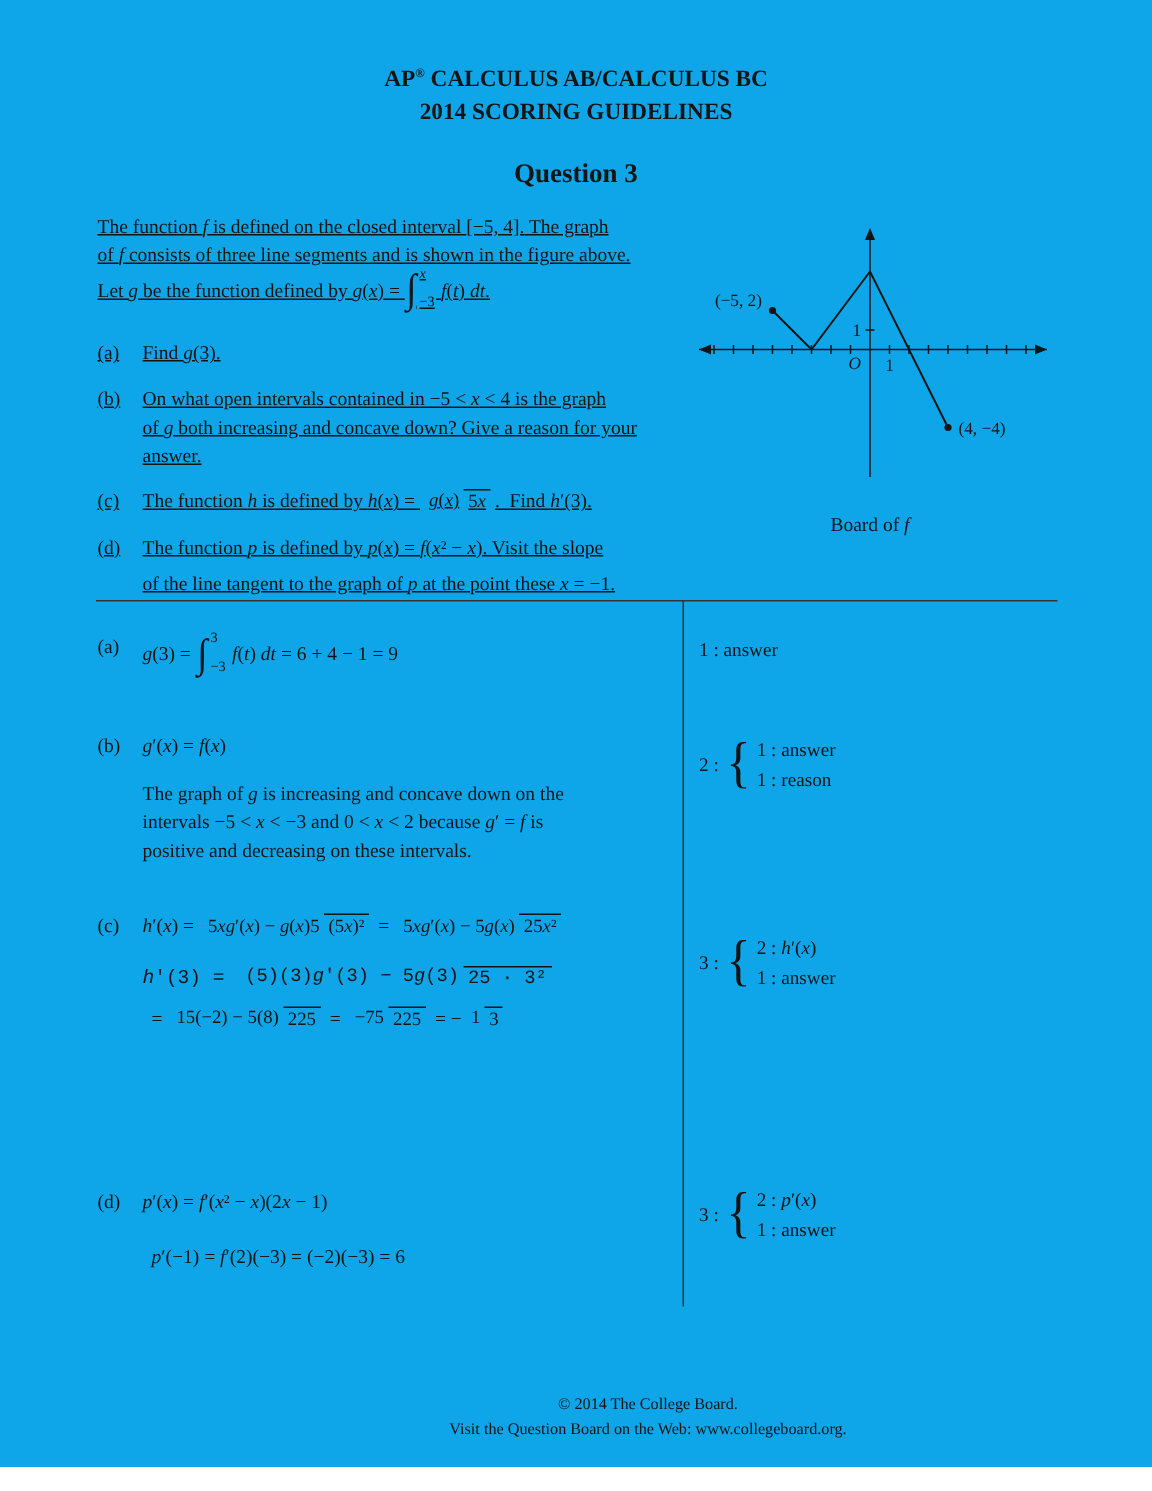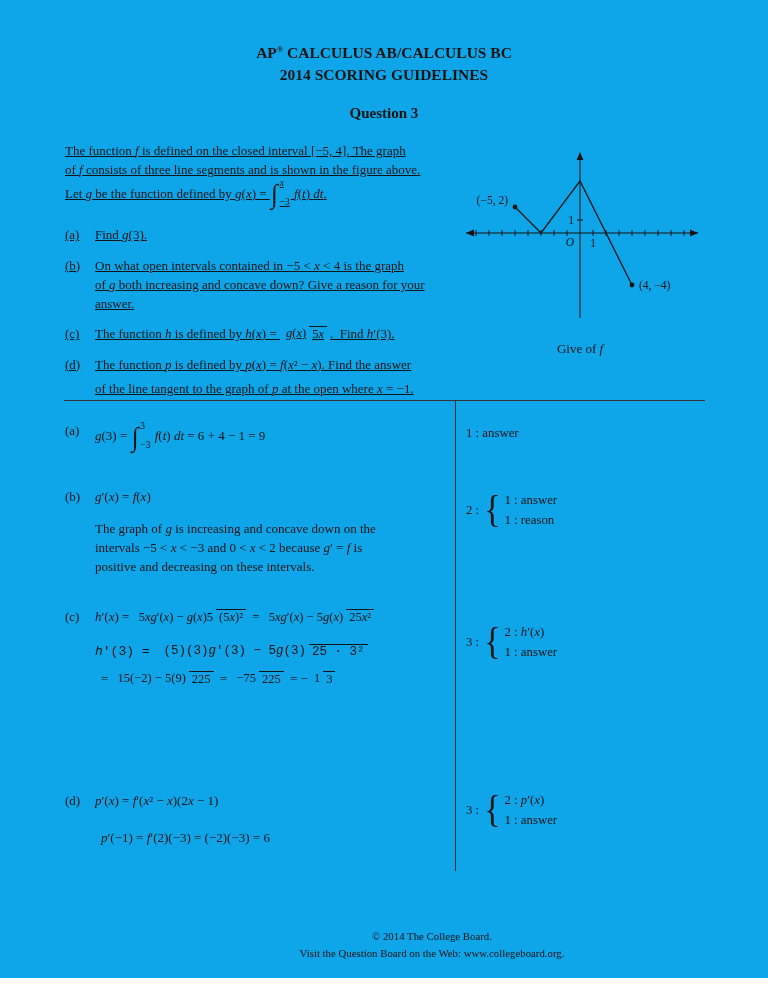--- a/index.html
+++ b/index.html
@@ -2,21 +2,21 @@
 <html><head>
 <meta charset="utf-8">
 <style>
   html,body{margin:0;padding:0;background:#ffffff;}
   .page{position:relative;width:768px;height:978px;background:#0ea5e9;
         font-family:"Liberation Serif","DejaVu Serif",serif;color:#141414;overflow:hidden;}
   .header{position:absolute;top:42px;left:0;width:100%;text-align:center;
           font-weight:bold;font-size:15.5px;line-height:1.42;}
   .supr{font-size:0.55em;vertical-align:super;}
   .question-title{position:absolute;top:105px;left:0;width:100%;text-align:center;
-                  font-weight:bold;font-size:15px;}
+                  font-weight:bold;font-size:18px;}
   .problem{position:absolute;left:65px;top:141px;width:400px;font-size:13px;line-height:1.48;text-decoration:underline;}
   .pline, .pline span, .fline span{white-space:pre;}
   .formula{display:flex;align-items:center;}
   .ppart{display:flex;margin-top:11px;}
   .ppart .plabel{flex:none;width:30px;}
   .ptext{flex:1;}
   .integral{display:inline-flex;align-items:center;margin:0 1px;}
   .int-sign{font-size:25px;line-height:1;transform:scaleY(1.08);}
   .int-lims{display:inline-flex;flex-direction:column;justify-content:space-between;
             height:28px;font-size:9.5px;line-height:1;margin-left:2px;}
@@ -103,22 +103,22 @@
             <span class="den"><span>5</span><span class="i">x</span></span>
           </span>
           <span><span>.  Find </span><span class="i">h</span><span>′(3).</span></span>
         </div>
       </div>
     </div>
 
     <div class="ppart">
       <span class="plabel">(d)</span>
       <div class="ptext">
-        <div class="pline"><span>The function </span><span class="i">p</span><span> is defined by </span><span class="i">p</span><span>(</span><span class="i">x</span><span>) = </span><span class="i">f</span><span>(</span><span class="i">x</span><span>² − </span><span class="i">x</span><span>). Find the answer</span></div>
-        <div class="pline" style="margin-top:5px;"><span>of the line tangent to the graph of </span><span class="i">p</span><span> at the open where </span><span class="i">x</span><span> = −1.</span></div>
+        <div class="pline"><span>The function </span><span class="i">p</span><span> is defined by </span><span class="i">p</span><span>(</span><span class="i">x</span><span>) = </span><span class="i">f</span><span>(</span><span class="i">x</span><span>² − </span><span class="i">x</span><span>). Visit the slope</span></div>
+        <div class="pline" style="margin-top:5px;"><span>of the line tangent to the graph of </span><span class="i">p</span><span> at the point these </span><span class="i">x</span><span> = −1.</span></div>
       </div>
     </div>
   </div>
 
   <div class="figure">
     <svg width="256" height="185" viewBox="0 0 256 185">
 
       <line x1="14" y1="95" x2="246" y2="95" stroke="#141414" stroke-width="1"></line>
       <line x1="128" y1="22" x2="128" y2="180" stroke="#141414" stroke-width="1"></line>
 
@@ -150,21 +150,21 @@
       <polyline points="63,69 89,95 128,43 180,147" fill="none" stroke="#141414" stroke-width="1.3"></polyline>
       <circle cx="63" cy="69" r="2.4" fill="#141414"></circle>
       <circle cx="180" cy="147" r="2.4" fill="#141414"></circle>
 
       <text x="56" y="66" text-anchor="end">(−5, 2)</text>
       <text x="187" y="151" text-anchor="start">(4, −4)</text>
       <text x="122" y="108" text-anchor="end" font-style="italic">O</text>
       <text x="141" y="109" text-anchor="middle">1</text>
       <text x="122" y="86" text-anchor="end">1</text>
     </svg>
-    <div class="caption"><span>Give of </span><span class="i">f</span></div>
+    <div class="caption"><span>Board of </span><span class="i">f</span></div>
   </div>
 
   <div class="rule-h"></div>
   <div class="rule-v"></div>
 
   <div class="sol-left">
 
     <div class="spart spart-a">
       <span class="slabel">(a)</span>
       <div class="fline">
@@ -212,21 +212,21 @@
         <div class="fline c-l2">
           <span><span class="i">h</span><span>′(3) = </span></span>
           <span class="frac">
             <span class="num"><span>(5)(3)</span><span class="i">g</span><span>′(3) − 5</span><span class="i">g</span><span>(3)</span></span>
             <span class="den"><span>25 · 3²</span></span>
           </span>
         </div>
         <div class="fline c-l3">
           <span><span>= </span></span>
           <span class="frac">
-            <span class="num"><span>15(−2) − 5(9)</span></span>
+            <span class="num"><span>15(−2) − 5(8)</span></span>
             <span class="den"><span>225</span></span>
           </span>
           <span><span> = </span></span>
           <span class="frac">
             <span class="num"><span>−75</span></span>
             <span class="den"><span>225</span></span>
           </span>
           <span><span> = −</span></span>
           <span class="frac">
             <span class="num"><span>1</span></span>

